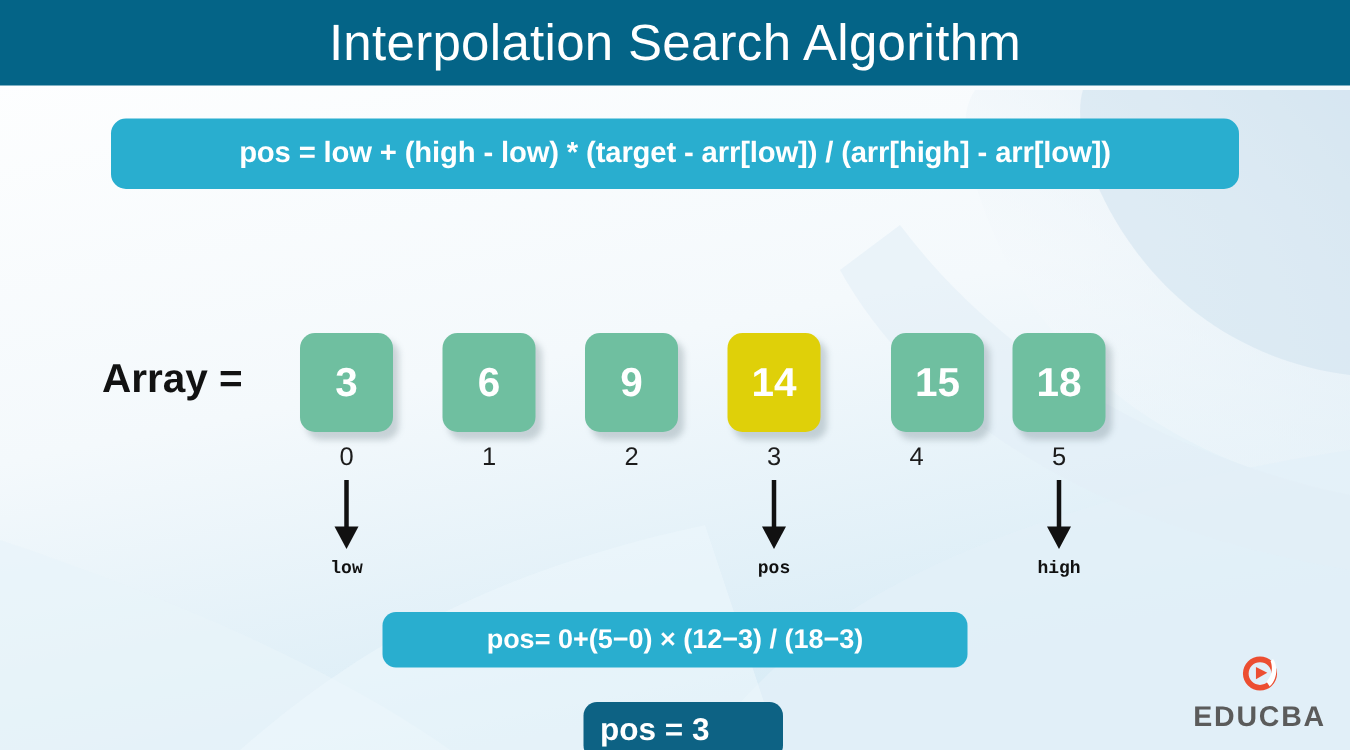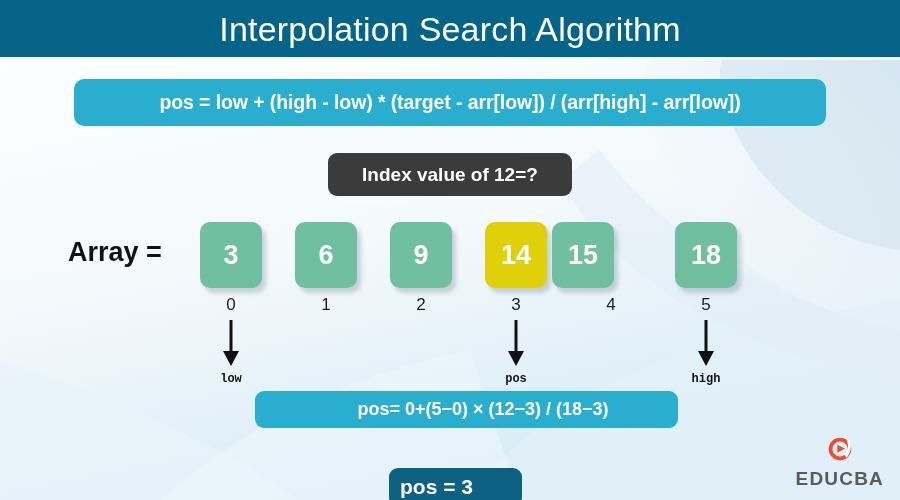--- a/index.html
+++ b/index.html
@@ -148,30 +148,29 @@
     font-size: 12px;
     font-weight: bold;
     color: #111111;
     white-space: nowrap;
     font-family: Liberation Mono, monospace;
   }
   
   .calc-pill {
     position: absolute;
     left: 255px;
-    top: 391px;
+    top: 408px;
     width: 390px;
     height: 37px;
     background: #29aecf;
     border-radius: 9px;
     display: flex;
     align-items: center;
     justify-content: center;
     z-index: 4;
-    padding-left: 33px;
   }
   .calc-text {
     color: #ffffff;
     font-size: 18px;
     font-weight: bold;
     white-space: nowrap;
   }
   
   .result-pill {
     position: absolute;
@@ -248,44 +247,41 @@
   </svg>
 
   <div class="header">
     <div class="header-title">Interpolation Search Algorithm</div>
   </div>
 
   <div class="formula-pill">
     <div class="formula-text">pos = low + (high - low) * (target - arr[low]) / (arr[high] - arr[low])</div>
   </div>
 
-  <div class="question-badge">
-    <div class="question-text">Index value of 12=?</div>
-  </div>
 
   <div class="array-label">Array =</div>
 
   <div class="cells" id="cells-layer">
       <div class="cell green" style="left: 200px; top: 222px;">
         <span class="cell-value">3</span>
       </div>
       <div class="cell-index" style="left: 200px; top: 295px;">0</div>
       <div class="cell green" style="left: 295px; top: 222px;">
         <span class="cell-value">6</span>
       </div>
       <div class="cell-index" style="left: 295px; top: 295px;">1</div>
       <div class="cell green" style="left: 390px; top: 222px;">
         <span class="cell-value">9</span>
       </div>
       <div class="cell-index" style="left: 390px; top: 295px;">2</div>
       <div class="cell highlight" style="left: 485px; top: 222px;">
         <span class="cell-value">14</span>
       </div>
       <div class="cell-index" style="left: 485px; top: 295px;">3</div>
-      <div class="cell green" style="left: 552px; top: 222px;">
+      <div class="cell green" style="left: 594px; top: 222px;">
         <span class="cell-value">15</span>
       </div>
       <div class="cell-index" style="left: 580px; top: 295px;">4</div>
       <div class="cell green" style="left: 675px; top: 222px;">
         <span class="cell-value">18</span>
       </div>
       <div class="cell-index" style="left: 675px; top: 295px;">5</div>
       <svg class="pointer-arrow" viewBox="0 0 40 50" style="left: 211px; top: 320px;">
         <path d="M20 0 L20 34" stroke="#111111" stroke-width="3" fill="none"></path>
         <path d="M12 31 L20 46 L28 31 Z" fill="#111111"></path>

